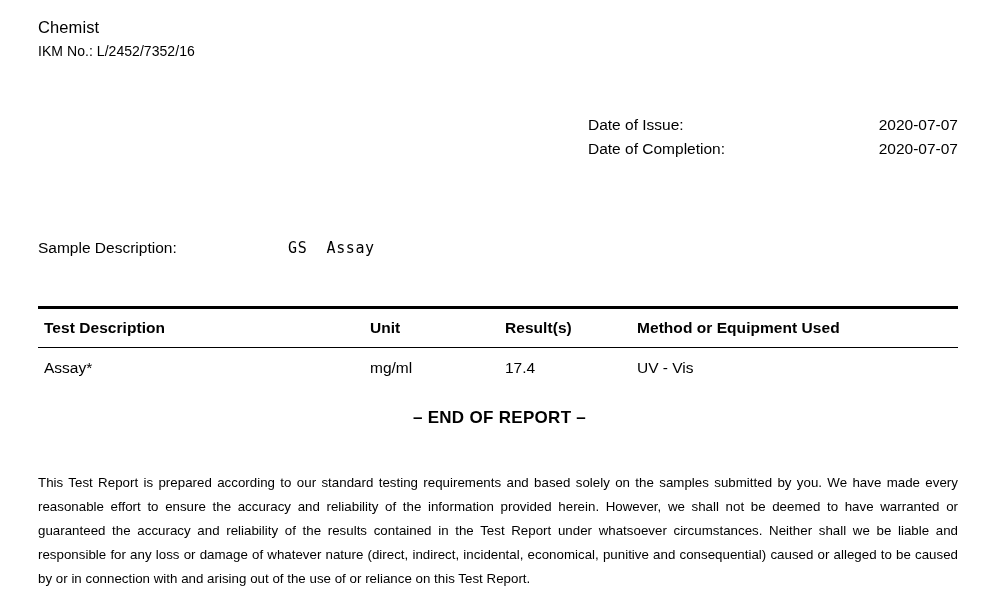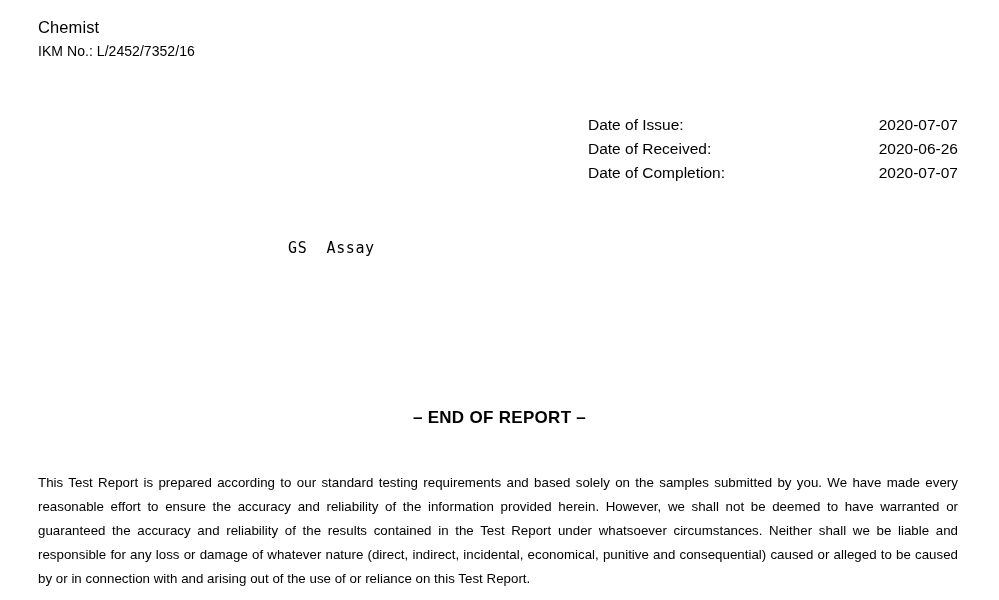--- a/index.html
+++ b/index.html
@@ -164,31 +164,47 @@
     <div class="signatory-title">Chemist</div>
     <div class="signatory-ref">IKM No.: L/2452/7352/16</div>
   </div>
 
   <div class="dates">
     <div class="date-row">
       <span class="date-label">Date of Issue:</span>
       <span class="date-value">2020-07-07</span>
     </div>
     <div class="date-row">
-      <span class="date-label">Date of Received:</span>
-      <span class="date-value">2020-06-26</span>
-    </div>
-    <div class="date-row">
       <span class="date-label">Date of Completion:</span>
       <span class="date-value">2020-07-07</span>
     </div>
   </div>
 
   <div class="sample-row">
+    <span class="sample-label">Sample Description:</span>
     <span class="sample-value">GS  Assay</span>
   </div>
 
+  <div class="table">
+    <div class="rule-thick"></div>
+
+    <div class="t-row header">
+      <span class="t-cell col-desc">Test Description</span>
+      <span class="t-cell col-unit">Unit</span>
+      <span class="t-cell col-result">Result(s)</span>
+      <span class="t-cell col-method">Method or Equipment Used</span>
+    </div>
+
+    <div class="rule-thin"></div>
+
+    <div class="t-row body">
+      <span class="t-cell col-desc">Assay*</span>
+      <span class="t-cell col-unit">mg/ml</span>
+      <span class="t-cell col-result">17.4</span>
+      <span class="t-cell col-method">UV - Vis</span>
+    </div>
+  </div>
 
   <div class="end-of-report">– END OF REPORT –</div>
 
   <p class="disclaimer">This Test Report is prepared according to our standard testing requirements and based solely on the samples submitted by you. We have made every reasonable effort to ensure the accuracy and reliability of the information provided herein. However, we shall not be deemed to have warranted or guaranteed the accuracy and reliability of the results contained in the Test Report under whatsoever circumstances. Neither shall we be liable and responsible for any loss or damage of whatever nature (direct, indirect, incidental, economical, punitive and consequential) caused or alleged to be caused by or in connection with and arising out of the use of or reliance on this Test Report.</p>
 
 </div>
 
 </body></html>

